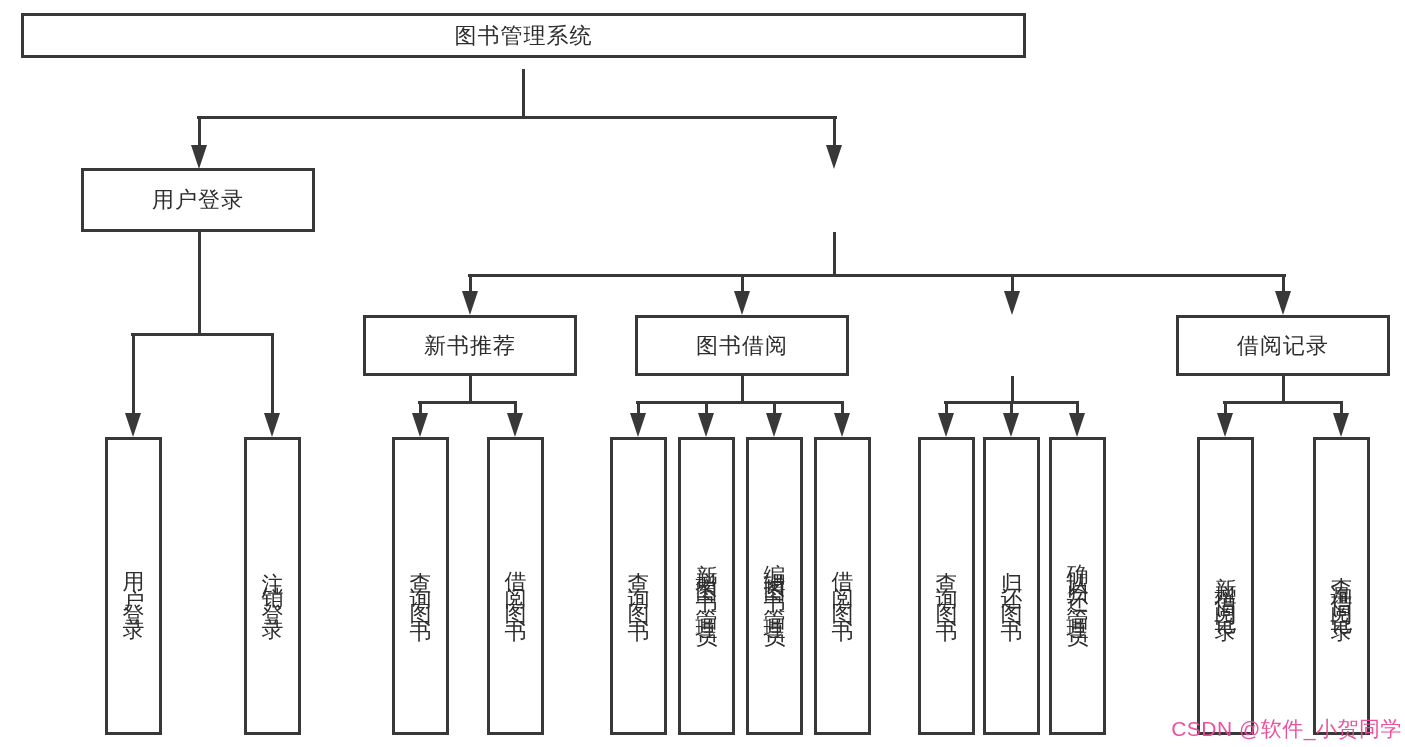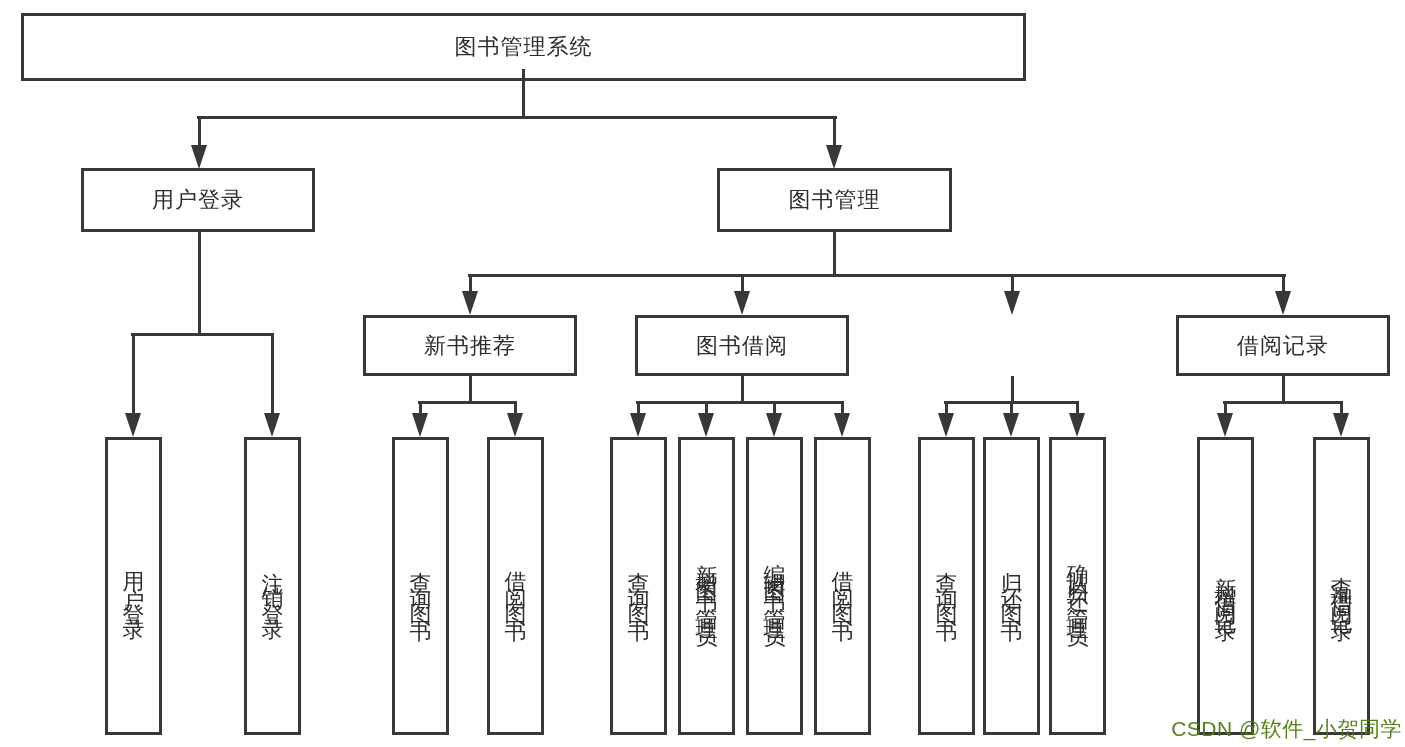--- a/index.html
+++ b/index.html
@@ -20,44 +20,41 @@
   .hline, .vline { position:absolute; background:#383838; }
   .hline { height:3px; }
   .vline { width:3px; }
   .arrow {
     position:absolute; width:0; height:0;
     border-left:8px solid transparent; border-right:8px solid transparent;
     border-top:24px solid #383838;
   }
   .watermark {
     position:absolute; right:3px; bottom:4px; font-size:21px;
-    color:#4d7c0f; letter-spacing:0.5px; z-index:9; opacity:0.95;
+    color:#ec4899; letter-spacing:0.5px; z-index:9; opacity:0.95;
   }
 </style>
 </head>
 <body>
 
 <div class="stage">
 
-  <div class="node" style="left:21px; top:13px; width:1005px; height:68px;">
+  <div class="node" style="left:21px; top:13px; width:1005px; height:45px;">
     <span>图书管理系统</span>
   </div>
 
   <div class="vline" style="left:522px; top:69px;  height:50px;"></div>
   <div class="hline" style="left:197px; top:116px; width:640px;"></div>
   <div class="vline" style="left:198px; top:116px; height:34px;"></div>
   <div class="vline" style="left:833px; top:116px; height:34px;"></div>
   <div class="arrow" style="left:191px; top:145px;"></div>
   <div class="arrow" style="left:826px; top:145px;"></div>
 
   <div class="node" style="left:81px; top:168px; width:234px; height:64px;">
     <span>用户登录</span>
-  </div>
-  <div class="node" style="left:717px; top:168px; width:235px; height:64px;">
-    <span>图书管理</span>
   </div>
 
   <div class="vline" style="left:198px; top:232px; height:104px;"></div>
   <div class="hline" style="left:131px; top:333px; width:142px;"></div>
   <div class="vline" style="left:132px; top:333px; height:84px;"></div>
   <div class="vline" style="left:271px; top:333px; height:84px;"></div>
   <div class="arrow" style="left:125px; top:413px;"></div>
   <div class="arrow" style="left:264px; top:413px;"></div>
 
   <div class="vline" style="left:833px;  top:232px; height:45px;"></div>

